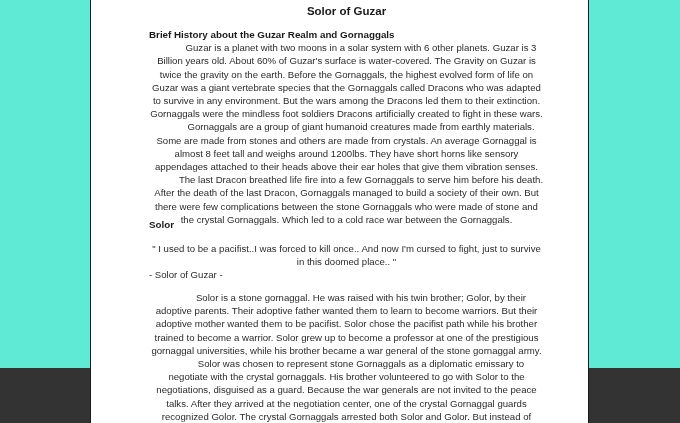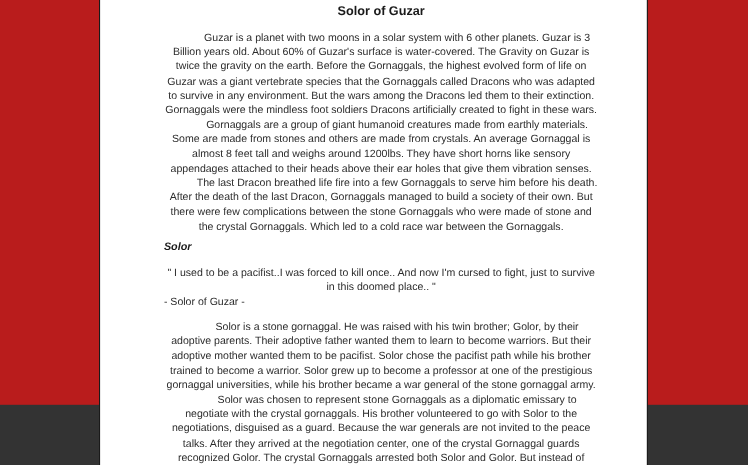--- a/index.html
+++ b/index.html
@@ -7,21 +7,21 @@
       padding: 0;
       width: 680px;
       height: 423px;
       overflow: hidden;
       background: #333333;
     }
     .viewer {
       position: relative;
       width: 680px;
       height: 368px;
-      background: #b91c1c;
+      background: #5eead4;
     }
     .page {
       position: absolute;
       left: 91px;
       top: 0;
       width: 497px;
       height: 423px;
       background: #ffffff;
       box-shadow: -1px 0 0 #1a1a1a, 1px 0 0 #1a1a1a;
       overflow: hidden;
@@ -59,21 +59,20 @@
     .section1 {
       position: absolute;
       left: 0;
       top: 28px;
       width: 395px;
     }
     .section2-heading {
       position: absolute;
       left: 0;
       top: 218px;
-      font-style: italic;
     }
     .quote {
       position: absolute;
       left: 0;
       top: 242px;
       width: 395px;
       text-align: center;
     }
     .quote-attrib {
       position: absolute;
@@ -91,20 +90,21 @@
   </style>
 </head>
 <body>
 
 <div class="viewer">
   <div class="page">
     <div class="content">
       <div class="doc-title">Solor of Guzar</div>
 
       <div class="section1">
+        <div class="heading">Brief History about the Guzar Realm and Gornaggals</div>
         <p>Guzar is a planet with two moons in a solar system with 6 other planets. Guzar is 3 Billion years old. About 60% of Guzar's surface is water-covered. The Gravity on Guzar is twice the gravity on the earth. Before the Gornaggals, the highest evolved form of life on Guzar was a giant vertebrate species that the Gornaggals called Dracons who was adapted to survive in any environment. But the wars among the Dracons led them to their extinction. Gornaggals were the mindless foot soldiers Dracons artificially created to fight in these wars.</p>
         <p>Gornaggals are a group of giant humanoid creatures made from earthly materials. Some are made from stones and others are made from crystals. An average Gornaggal is almost 8 feet tall and weighs around 1200lbs. They have short horns like sensory appendages attached to their heads above their ear holes that give them vibration senses.</p>
         <p>The last Dracon breathed life fire into a few Gornaggals to serve him before his death. After the death of the last Dracon, Gornaggals managed to build a society of their own. But there were few complications between the stone Gornaggals who were made of stone and the crystal Gornaggals. Which led to a cold race war between the Gornaggals.</p>
       </div>
 
       <div class="heading section2-heading">Solor</div>
 
       <div class="quote">" I used to be a pacifist..I was forced to kill once.. And now I'm cursed to fight, just to survive in this doomed place.. "</div>
       <div class="quote-attrib">- Solor of Guzar -</div>
 

